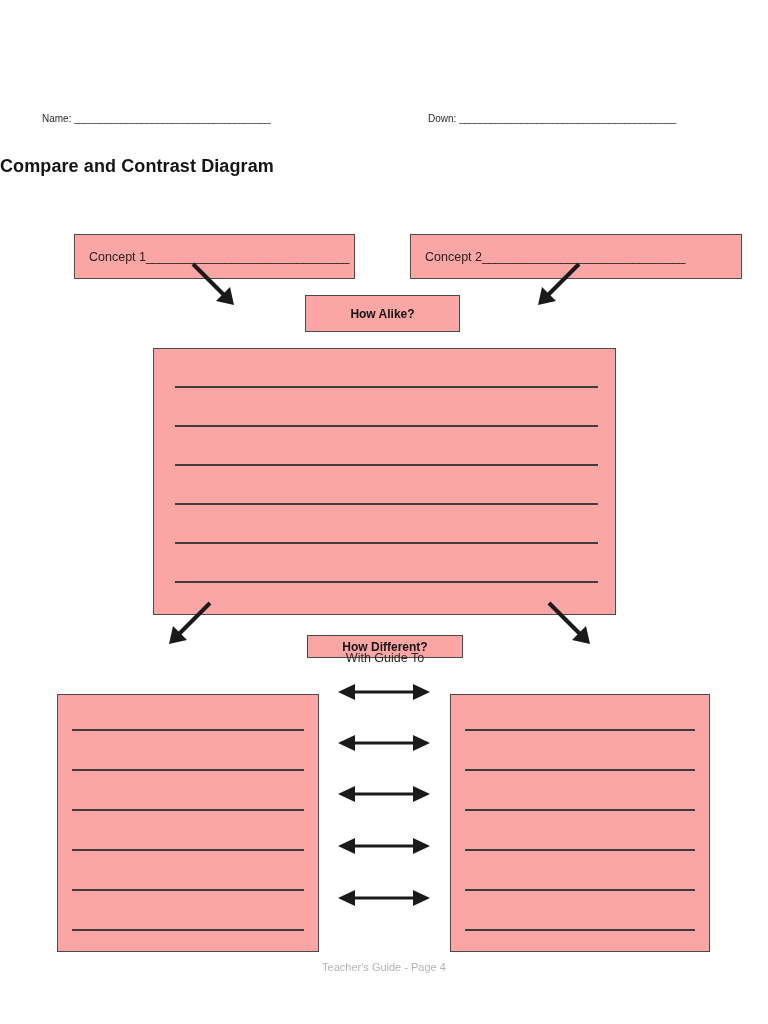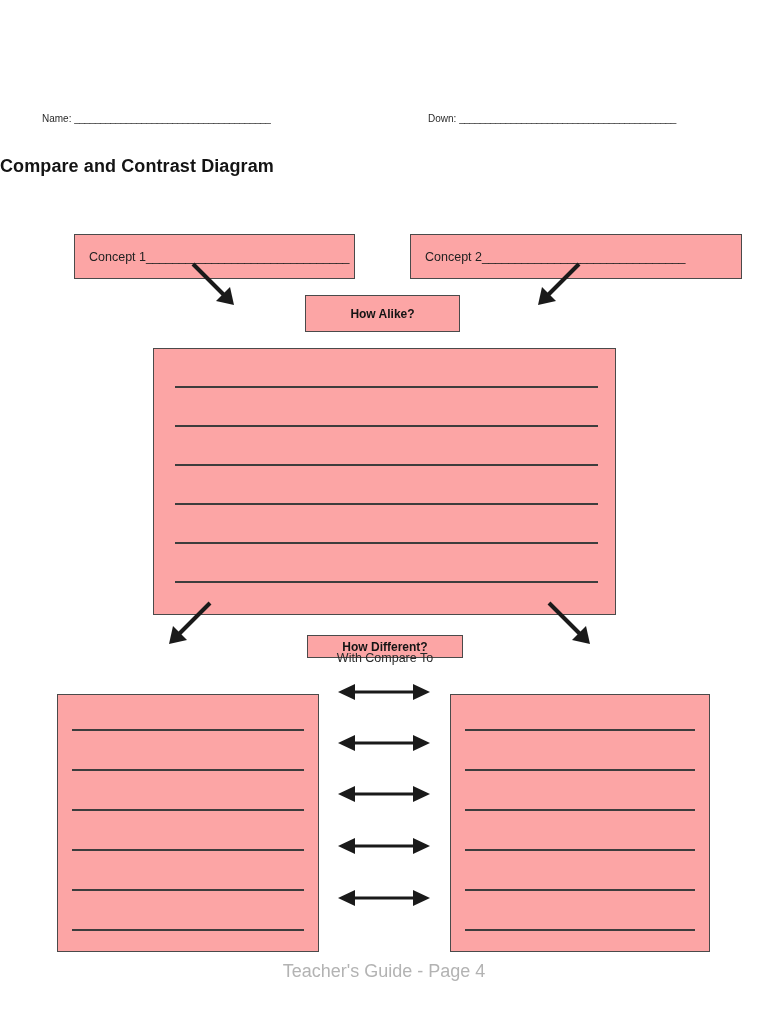--- a/index.html
+++ b/index.html
@@ -161,21 +161,21 @@
   }
   .dbl-arrow svg { display: block; width: 100%; height: 100%; }
 
   
   .footer {
     position: absolute;
     left: 0;
     right: 0;
     top: 961px;
     text-align: center;
-    font-size: 18px;
+    font-size: 11px;
     color: #b3b3b3;
   }
 </style>
 </head>
 <body>
 
 <div class="page">
 
 
   <div class="namedate">
@@ -235,21 +235,21 @@
   <div class="arrow-diag" id="arrow-br">
     <svg viewBox="0 0 52 52" aria-hidden="true">
       <line x1="5" y1="5" x2="40" y2="40" stroke="#1a1a1a" stroke-width="4"></line>
       <polygon points="46,46 28,42 42,28" fill="#1a1a1a"></polygon>
     </svg>
   </div>
 
   <div class="box label-box" id="how-different-box">
     <span>How Different?</span>
   </div>
-  <div class="with-regard-to">With Compare To</div>
+  <div class="with-regard-to">With Guide To</div>
 
   <div class="box lined-box" id="left-box">
       <div class="write-line" style="top: 34px;"></div>
       <div class="write-line" style="top: 74px;"></div>
       <div class="write-line" style="top: 114px;"></div>
       <div class="write-line" style="top: 154px;"></div>
       <div class="write-line" style="top: 194px;"></div>
       <div class="write-line" style="top: 234px;"></div>
     </div>
   <div class="box lined-box" id="right-box">

